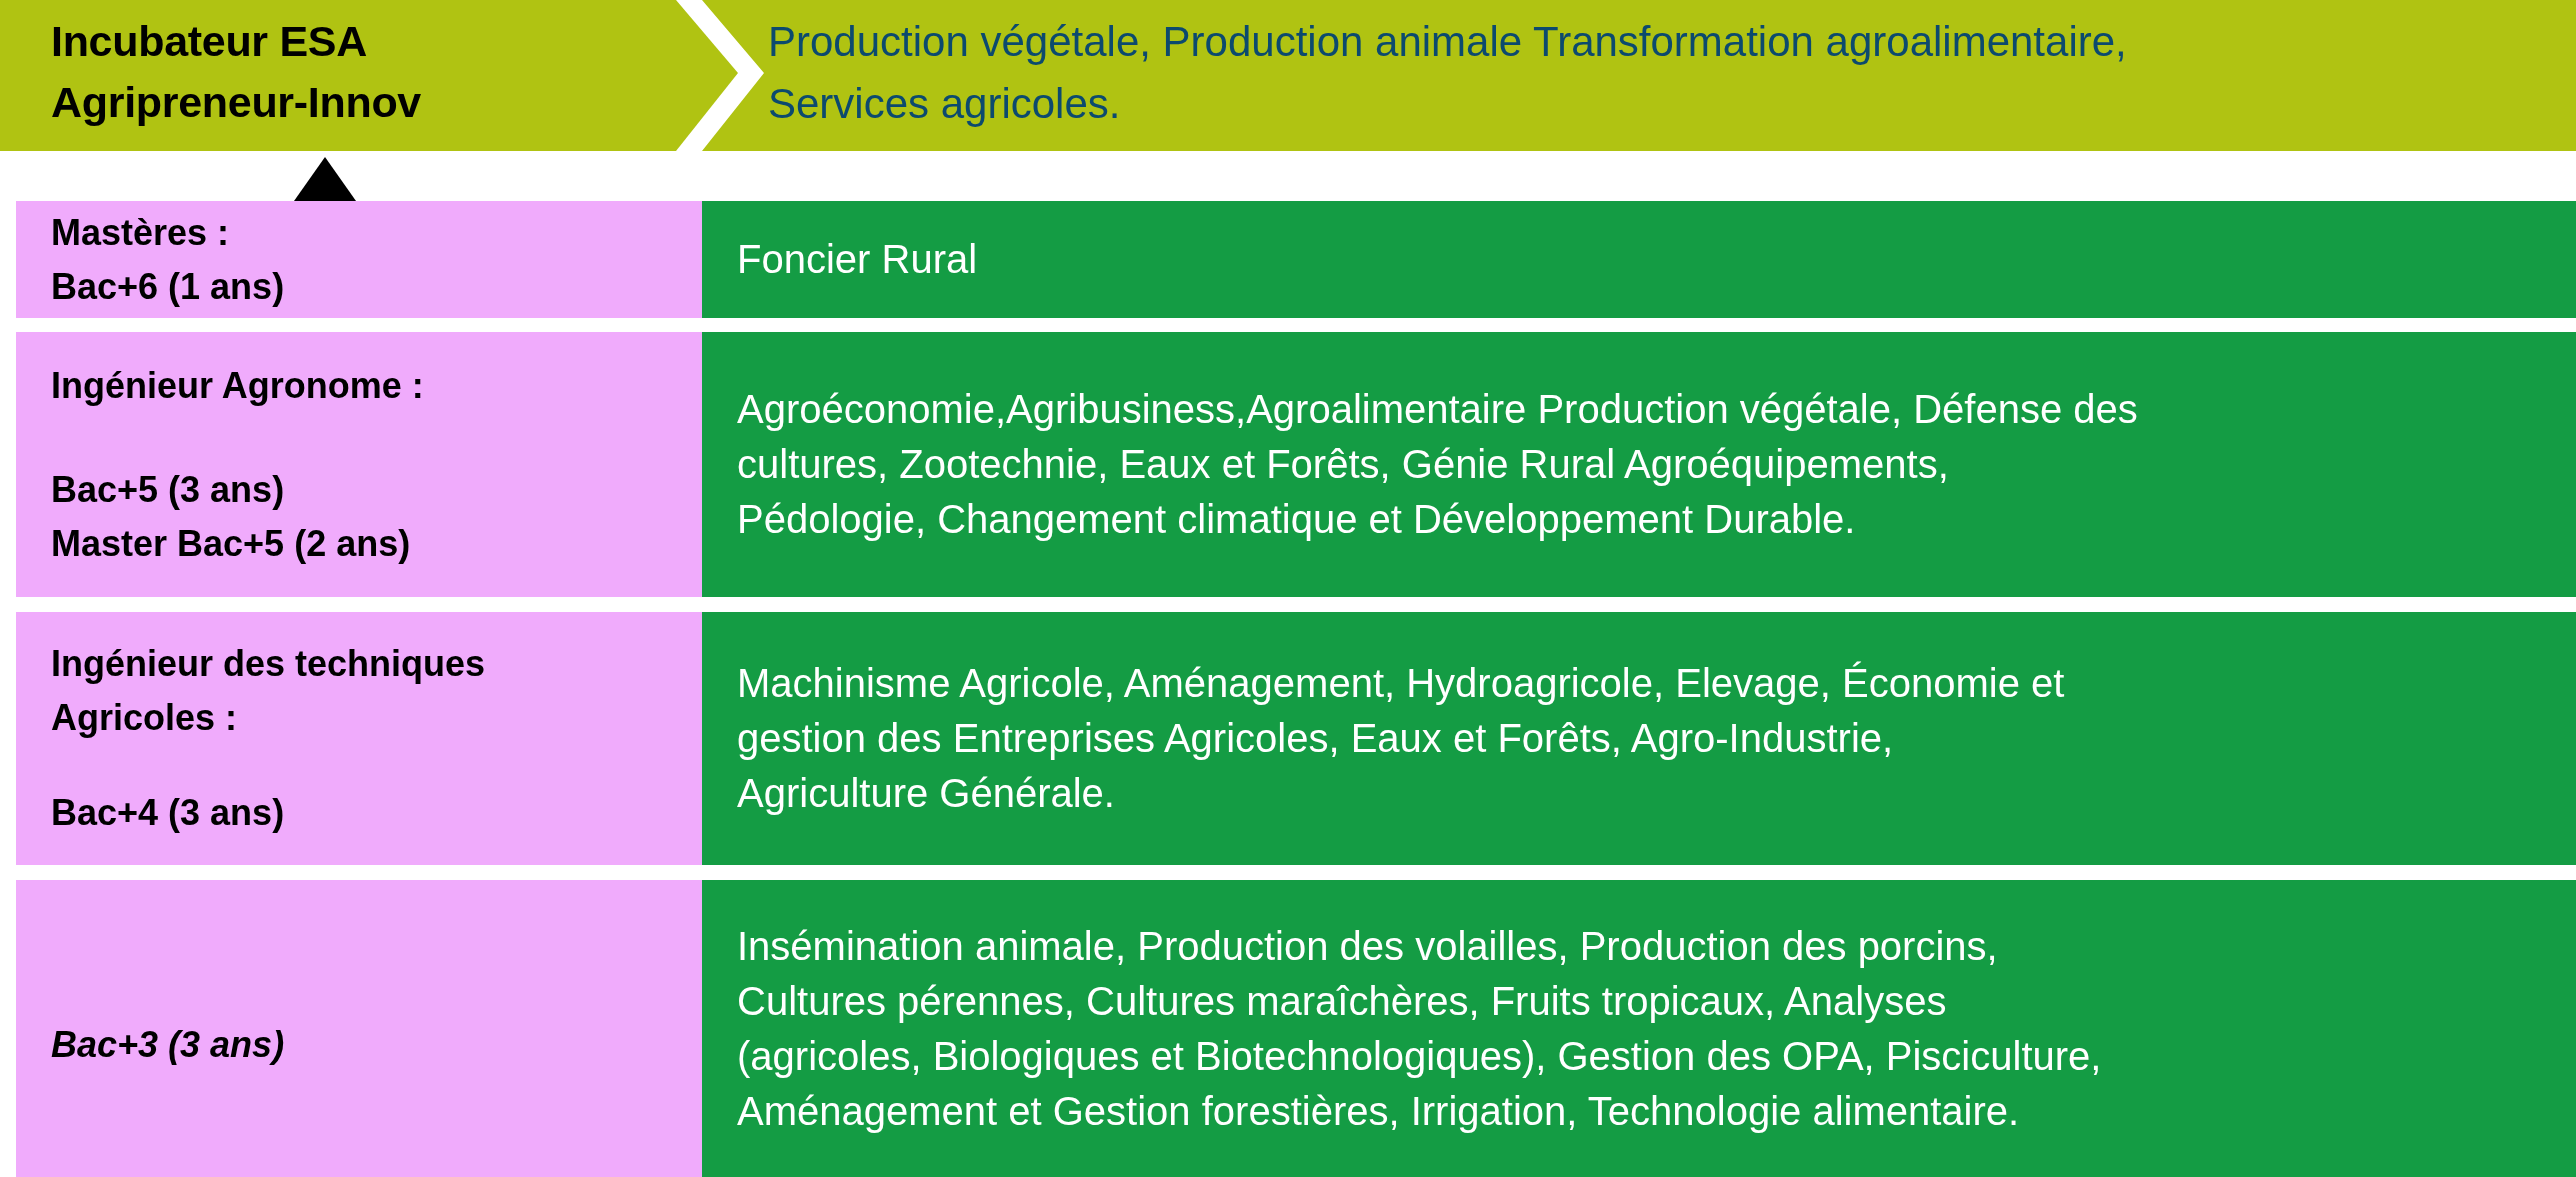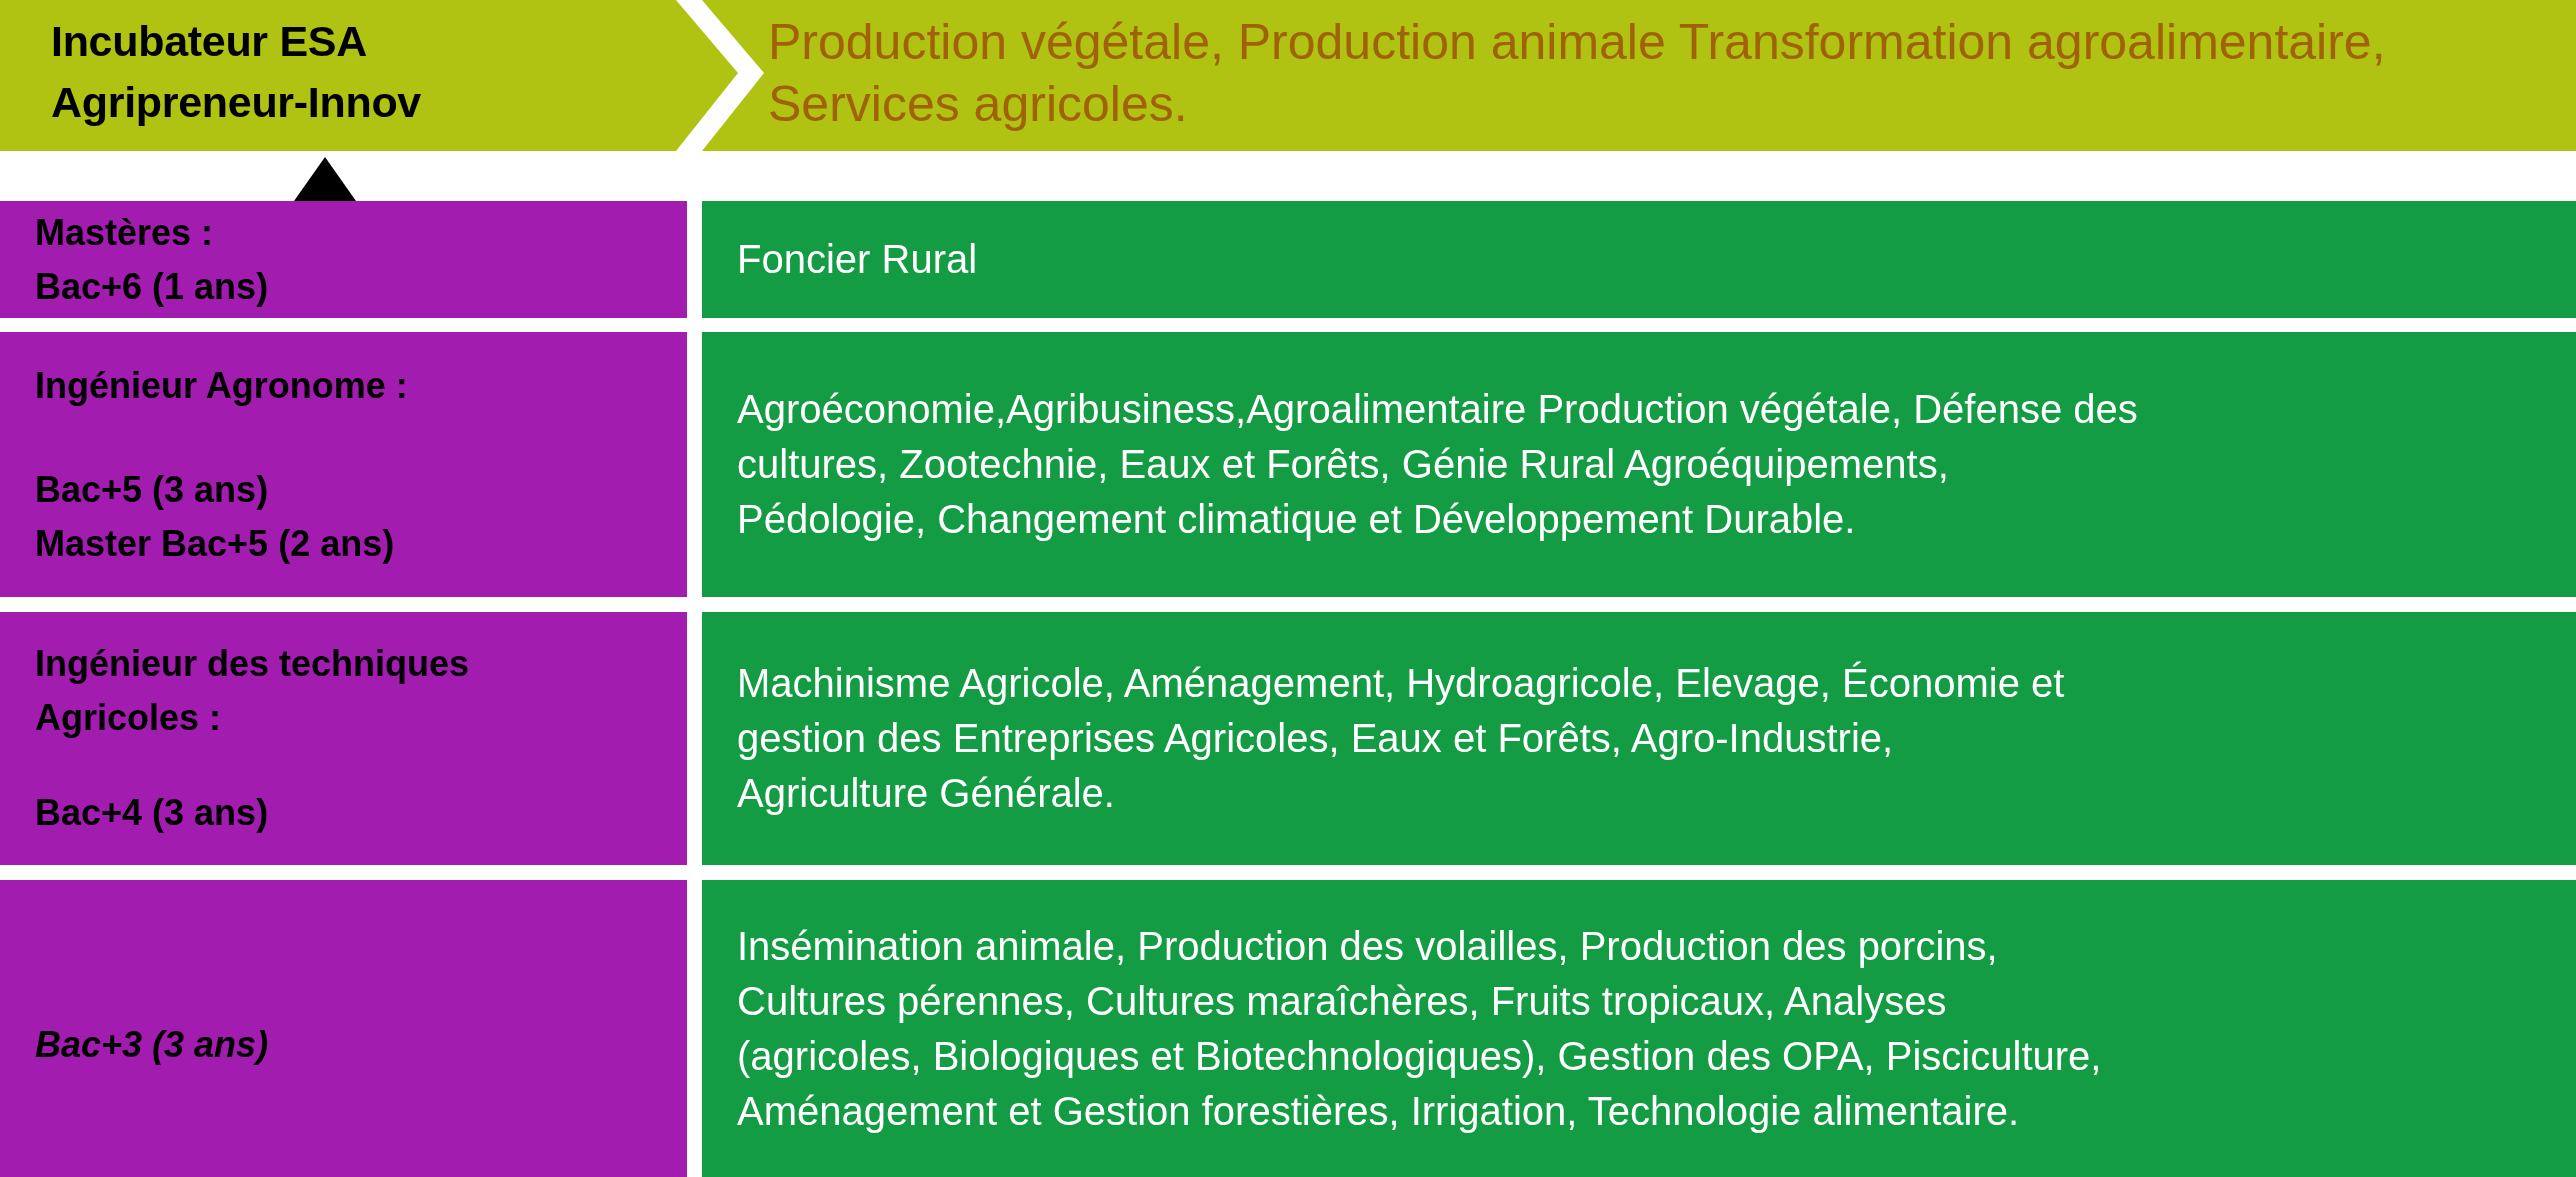--- a/index.html
+++ b/index.html
@@ -38,42 +38,42 @@
     color:#000000;
     font-weight:bold;
     font-size:43px;
     line-height:61px;
     letter-spacing:-0.3px;
     white-space:pre-line;
   }
   .banner-body{
     position:absolute;
     left:768px; top:10.5px; width:1783px;
-    color:#a16207;
-    font-size:50px;
+    color:#0c4a6e;
+    font-size:42px;
     line-height:62px;
     white-space:pre-line;
   }
 
   
   .connector{
     position:absolute;
     left:294px; top:157px;
     width:0; height:0;
     border-left:31px solid transparent;
     border-right:31px solid transparent;
     border-bottom:44px solid #000000;
   }
 
   
   .row{position:absolute; left:0;}
   .cell-left{
-    position:absolute; left:0; top:0;
+    position:absolute; left:16px; top:0;
     width:687px;
-    background:#a21caf;
+    background:#f0abfc;
     color:#000000;
     font-weight:bold;
     box-sizing:border-box;
     padding:0 0 0 35px;
     display:flex; flex-direction:column; justify-content:center;
   }
   .cell-left .l1{font-size:36px; line-height:54px; white-space:pre-line;}
   .cell-left .l2{font-size:36px; line-height:54px; white-space:pre-line;}
   .cell-right{
     position:absolute; left:702px; top:0;

